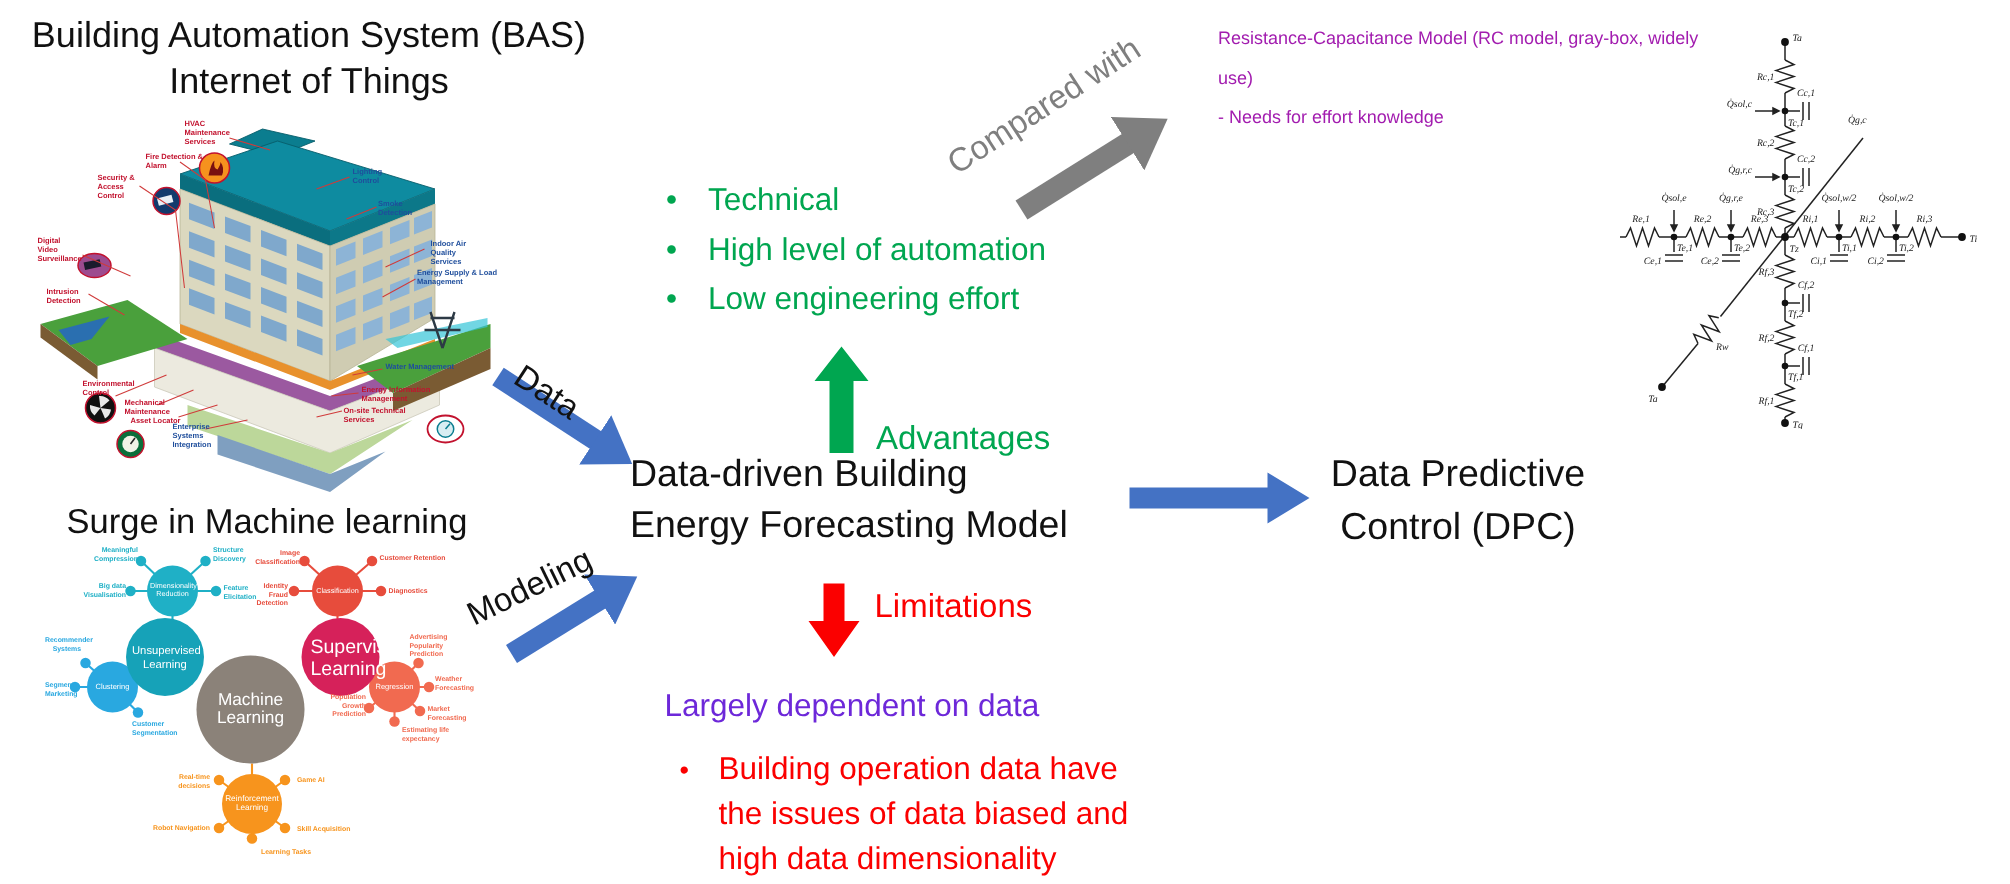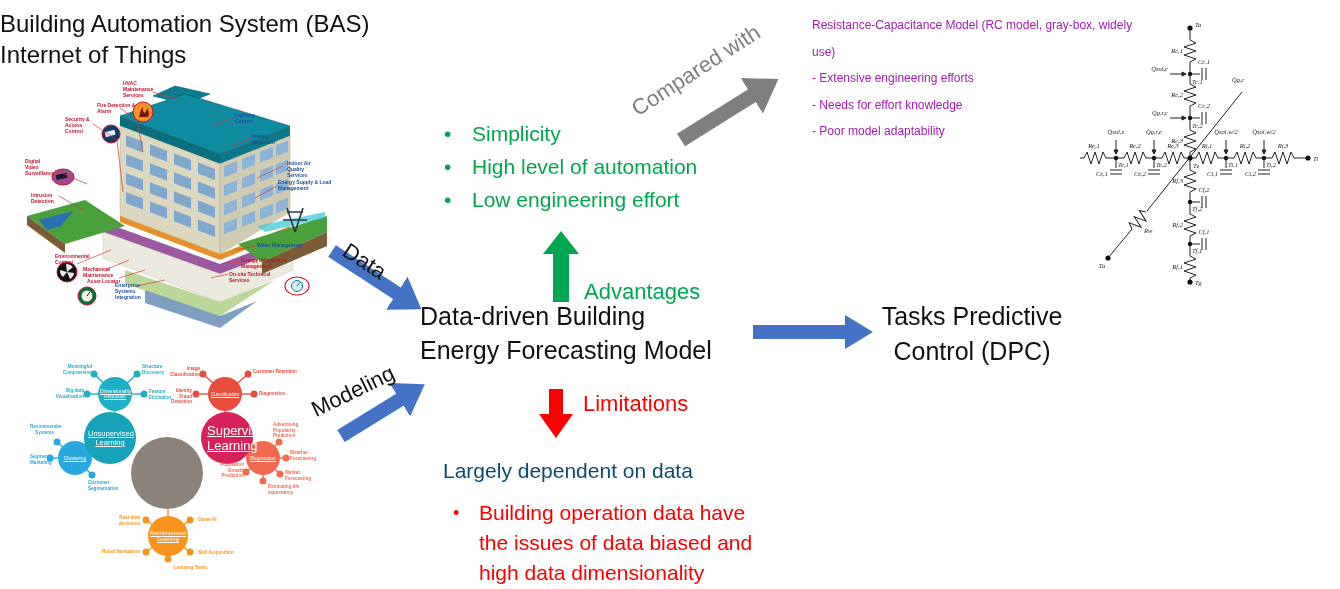--- a/index.html
+++ b/index.html
@@ -1,50 +1,50 @@
 <!DOCTYPE html>
 <html><head>
 <meta charset="utf-8">
 <style>
   html,body{margin:0;padding:0;background:#fff;}
   .canvas{position:relative;width:1340px;height:589px;background:#ffffff;
           font-family:"Liberation Sans",sans-serif;overflow:hidden;}
   .abs{position:absolute;}
   
-  .bas-title{left:0;top:8px;width:412px;font-size:24px;line-height:31px;color:#111;}
+  .bas-title{left:0;top:8px;width:412px;text-align:center;font-size:24px;line-height:31px;color:#111;}
   .ml-title{left:18px;top:334px;width:320px;text-align:center;font-size:23px;color:#111;}
   .center-title{left:420px;top:299px;width:328px;font-size:25px;line-height:34px;color:#111;}
   .dpc-title{left:858px;top:299px;width:228px;text-align:center;font-size:25px;line-height:35px;color:#111;}
   
   .adv-list{left:440px;top:122px;width:320px;color:#00A650;font-size:21px;}
   .adv-item{position:relative;padding-left:32px;margin-bottom:9px;}
   .adv-item::before{content:"•";position:absolute;left:4px;top:0;}
   .adv-label{left:584px;top:247px;font-size:22px;color:#00A650;margin-top:32px;}
   .lim-label{left:583px;top:391px;font-size:22px;color:#FB0000;}
   
-  .lim-head{left:443px;top:459px;font-size:21px;color:#0c4a6e;}
+  .lim-head{left:443px;top:459px;font-size:21px;color:#6d28d9;}
   .lim-bullet{left:443px;top:498px;width:330px;color:#FB0000;font-size:21px;line-height:30px;}
   .lim-bullet .bi{position:relative;padding-left:36px;}
   .lim-bullet .bi::before{content:"•";position:absolute;left:10px;top:0;font-size:18px;}
   
   .data-label{left:352px;top:238px;font-size:22px;color:#111;transform:rotate(33deg);transform-origin:left top;}
   .modeling-label{left:313px;top:398px;font-size:22px;color:#111;transform:rotate(-26deg);transform-origin:left center;}
   .compared-label{left:634px;top:98px;font-size:22px;color:#7F7F7F;transform:rotate(-33deg);transform-origin:left center;}
   
   .rc-text{left:812px;top:12px;width:336px;color:#a21caf;font-size:12px;line-height:26.5px;}
   
   .bas-fig{left:25px;top:74px;width:310px;height:256px;}
   .ml-fig{left:30px;top:362px;width:290px;height:227px;}
   .rc-fig{left:1080px;top:18px;width:260px;height:268px;}
   .fig-svg{position:absolute;left:0;top:0;}
   
   .cl{position:absolute;font-size:5px;line-height:1.2;font-weight:bold;}
   .cl.r{color:#c2122e;} .cl.b{color:#1f4e9c;}
   
-  .mlc{position:absolute;color:#fff;text-align:center;display:flex;align-items:center;justify-content:center;text-decoration:underline;}
+  .mlc{position:absolute;color:#fff;text-align:center;display:flex;align-items:center;justify-content:center;}
   .sat{position:absolute;font-size:4.6px;line-height:1.2;font-weight:bold;}
   .overlay{left:0;top:0;pointer-events:none;}
   .rc-fig text{font-family:"Liberation Serif",serif;font-style:italic;font-size:6.5px;fill:#222;}
 </style>
 </head>
 <body>
 
 <div class="canvas">
 
   <div class="abs bas-title">
@@ -162,20 +162,21 @@
     <div class="cl b" style="left:90px;top:208px;width:38px;">Enterprise Systems Integration</div>
     <div class="cl b" style="left:210px;top:38px;width:32px;">Lighting Control</div>
     <div class="cl b" style="left:227px;top:59px;width:34px;">Smoke Detection</div>
     <div class="cl b" style="left:262px;top:86px;width:30px;">Indoor Air Quality Services</div>
     <div class="cl b" style="left:253px;top:105px;width:54px;">Energy Supply &amp; Load Management</div>
     <div class="cl b" style="left:232px;top:168px;width:64px;">Water Management</div>
     <div class="cl r" style="left:216px;top:183px;width:52px;">Energy Information Management</div>
     <div class="cl r" style="left:204px;top:197px;width:48px;">On-site Technical Services</div>
   </div>
 
+  <div class="abs ml-title">Surge in Machine learning</div>
   <div class="abs ml-fig">
     <svg class="fig-svg" width="290" height="227" viewBox="0 0 290 227">
       <g stroke-width="1.4">
         <line x1="85" y1="32" x2="64" y2="12" stroke="#1fb0c6"></line>
           <line x1="85" y1="32" x2="107" y2="12" stroke="#1fb0c6"></line>
         <line x1="85" y1="32" x2="57" y2="32" stroke="#1fb0c6"></line>
           <line x1="85" y1="32" x2="114" y2="32" stroke="#1fb0c6"></line>
         <line x1="85" y1="32" x2="85" y2="55" stroke="#1fb0c6"></line>
         <line x1="195" y1="32" x2="173" y2="12" stroke="#e74c3c"></line>
           <line x1="195" y1="32" x2="218" y2="12" stroke="#e74c3c"></line>
@@ -225,20 +226,23 @@
         <circle cx="85" cy="32" r="17" fill="#1fb0c6"></circle>
         <circle cx="195" cy="32" r="17" fill="#e74c3c"></circle>
         <circle cx="45" cy="96" r="17" fill="#29a8e0"></circle>
         <circle cx="233" cy="96" r="17" fill="#f16a50"></circle>
         <circle cx="138" cy="174" r="20" fill="#f7941d"></circle>
         <circle cx="80" cy="76" r="26" fill="#16a2b8"></circle>
         <circle cx="197" cy="76" r="26" fill="#d6215a"></circle>
         <circle cx="137" cy="111" r="36" fill="#8b8279"></circle>
       </g>
     </svg>
+    <div class="mlc" style="left:101px;top:75px;width:72px;height:72px;font-size:11.5px;">
+        <span style="width:56px;">Machine Learning</span>
+      </div>
     <div class="mlc" style="left:54px;top:50px;width:52px;height:52px;font-size:7.5px;">
         <span style="width:44px;">Unsupervised Learning</span>
       </div>
     <div class="mlc" style="left:171px;top:50px;width:52px;height:52px;font-size:13px;">
         <span style="width:40px;">Supervised Learning</span>
       </div>
     <div class="mlc" style="left:68px;top:15px;width:34px;height:34px;font-size:4.8px;">
         <span style="width:30px;">Dimensionality Reduction</span>
       </div>
     <div class="mlc" style="left:178px;top:15px;width:34px;height:34px;font-size:4.8px;">
@@ -293,45 +297,43 @@
     <polygon points="753,325 845,325 845,315 873,332 845,349 845,339 753,339" fill="#4472C4"></polygon>
   </svg>
 
   <div class="abs data-label">Data</div>
   <div class="abs modeling-label">Modeling</div>
   <div class="abs compared-label">Compared with</div>
   <div class="abs adv-label">Advantages</div>
   <div class="abs lim-label">Limitations</div>
 
   <div class="abs adv-list">
-    <div class="adv-item">Simplicity</div>
+    <div class="adv-item">Technical</div>
     <div class="adv-item">High level of automation</div>
     <div class="adv-item">Low engineering effort</div>
   </div>
 
   <div class="abs center-title">
     <div>Data-driven Building</div>
     <div>Energy Forecasting Model</div>
   </div>
 
   <div class="abs lim-head">Largely dependent on data</div>
   <div class="abs lim-bullet">
     <div class="bi">Building operation data have the issues of data biased and high data dimensionality</div>
   </div>
 
   <div class="abs dpc-title">
-    <div>Tasks Predictive</div>
+    <div>Data Predictive</div>
     <div>Control (DPC)</div>
   </div>
 
   <div class="abs rc-text">
     <div>Resistance-Capacitance Model (RC model, gray-box, widely use)</div>
-    <div>- Extensive engineering efforts</div>
     <div>- Needs for effort knowledge</div>
-    <div>- Poor model adaptability</div>
   </div>
 
   <div class="abs rc-fig">
     <svg class="fig-svg" width="260" height="268" viewBox="0 0 260 268">
       <defs>
         <path id="rz" d="M0,0 l3,-6 4,12 4,-12 4,12 4,-12 3,6" fill="none" stroke="#222" stroke-width="1"></path>
       </defs>
       <g stroke="#222" stroke-width="1" fill="none">
         <line x1="110" y1="10" x2="110" y2="22"></line>
           <line x1="110" y1="44" x2="110" y2="66"></line>

